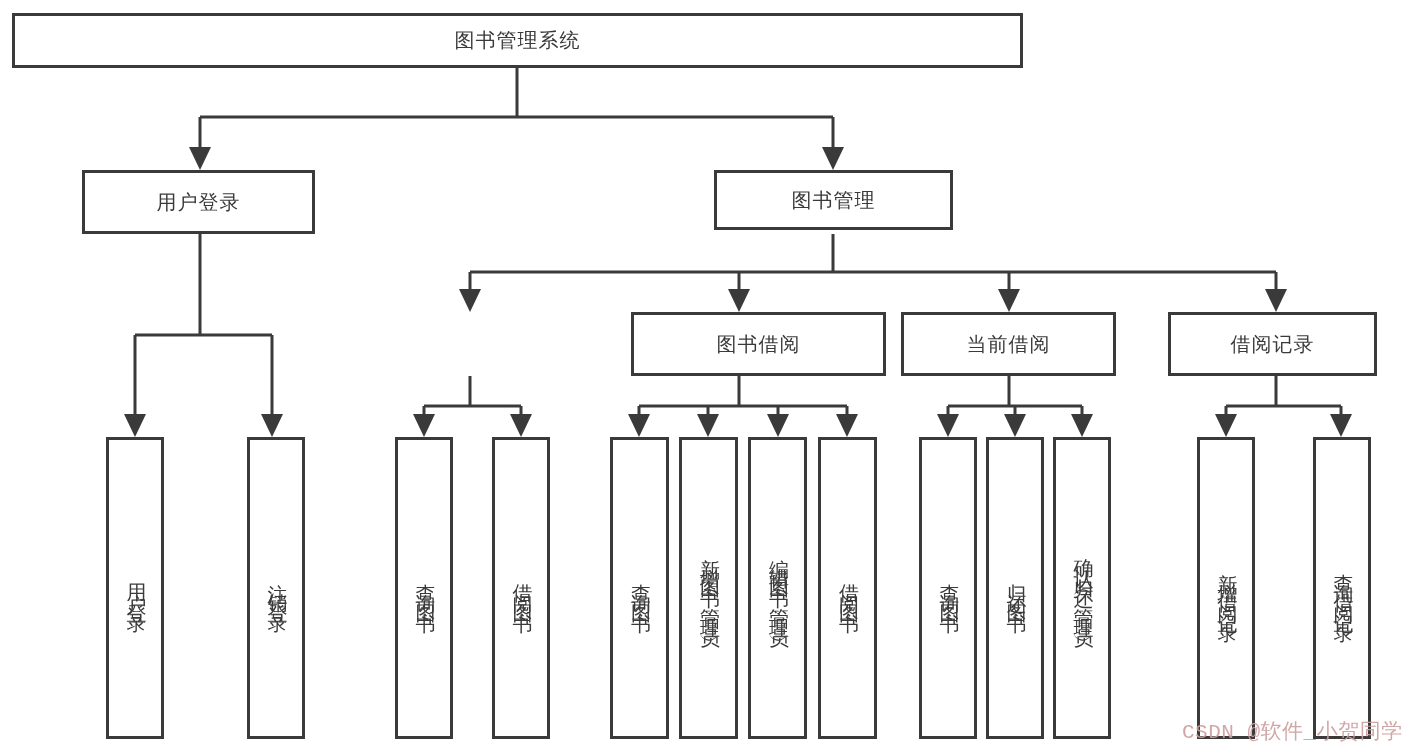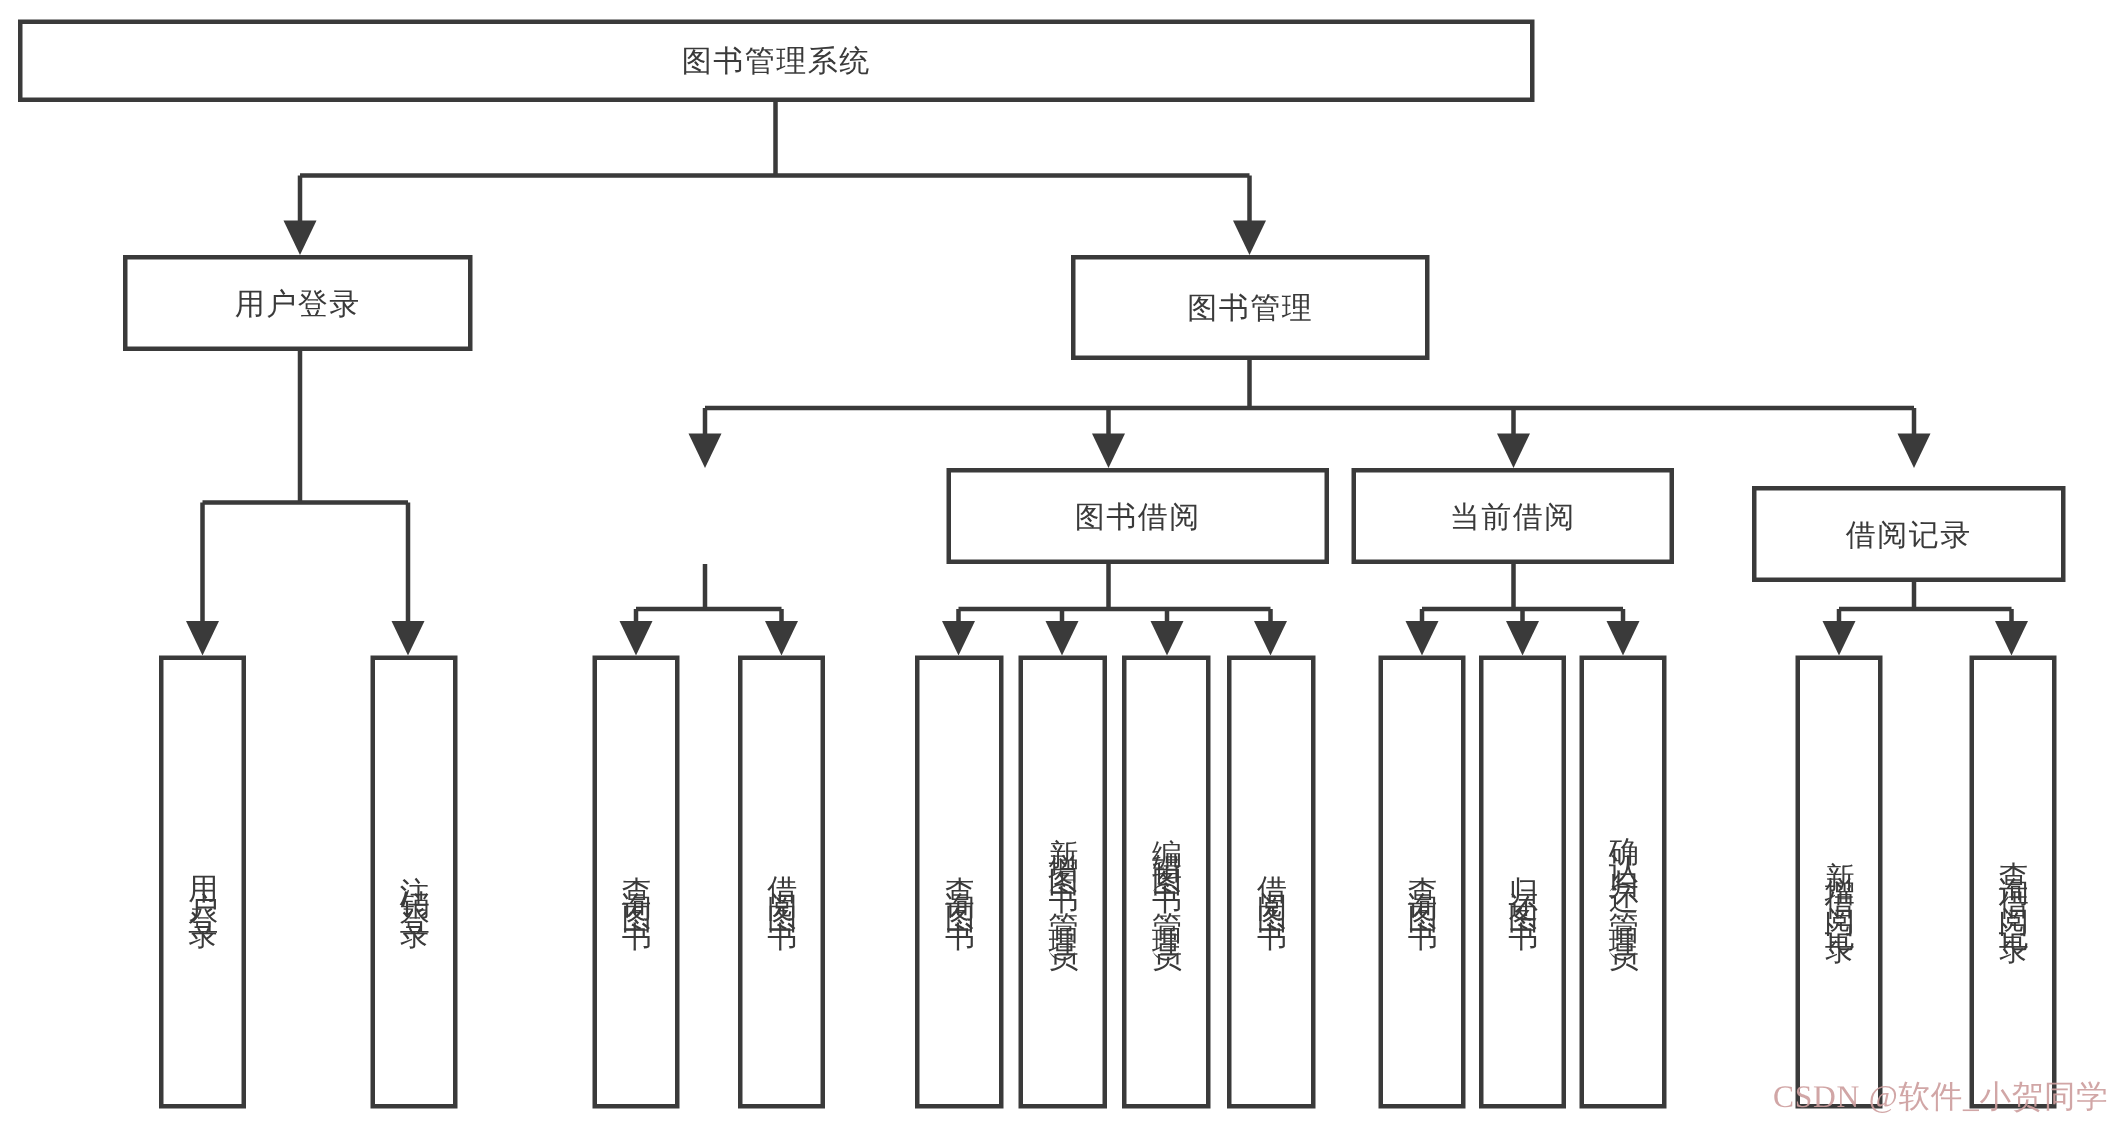--- a/index.html
+++ b/index.html
@@ -1,18 +1,18 @@
 <!DOCTYPE html>
 <html><head>
 <meta charset="utf-8">
 <style>
   html,body { margin:0; padding:0; background:#ffffff; }
   .canvas {
     position:relative; width:1405px; height:747px; background:#ffffff;
-    font-family:Liberation Serif, serif;
+    font-family:Liberation Mono, monospace;
     color:#3a3a3a; overflow:hidden;
   }
   .wires { position:absolute; left:0; top:0; z-index:1; }
   .box {
     position:absolute; box-sizing:border-box;
     border:3px solid #3a3a3a; background:#ffffff;
     display:flex; align-items:center; justify-content:center;
     font-size:20px; color:#3a3a3a; z-index:2;
   }
   .h { letter-spacing:1px; }
@@ -71,31 +71,31 @@
     </g>
   </svg>
 
   <div class="box h" style="left:12px;top:13px;width:1011px;height:55px;">
     <span>图书管理系统</span>
   </div>
 
   <div class="box h" style="left:82px;top:170px;width:233px;height:64px;">
     <span>用户登录</span>
   </div>
-  <div class="box h" style="left:714px;top:170px;width:239px;height:70px;">
+  <div class="box h" style="left:714px;top:170px;width:239px;height:60px;">
     <span>图书管理</span>
   </div>
 
   <div class="box h" style="left:631px;top:312px;width:255px;height:64px;">
     <span>图书借阅</span>
   </div>
   <div class="box h" style="left:901px;top:312px;width:215px;height:64px;">
     <span>当前借阅</span>
   </div>
-  <div class="box h" style="left:1168px;top:324px;width:209px;height:64px;">
+  <div class="box h" style="left:1168px;top:312px;width:209px;height:64px;">
     <span>借阅记录</span>
   </div>
 
   <div class="box v" style="left:106px;top:437px;width:58px;height:302px;">
     <span>用户登录</span>
   </div>
   <div class="box v" style="left:247px;top:437px;width:58px;height:302px;">
     <span>注销登录</span>
   </div>
   <div class="box v" style="left:395px;top:437px;width:58px;height:302px;">

